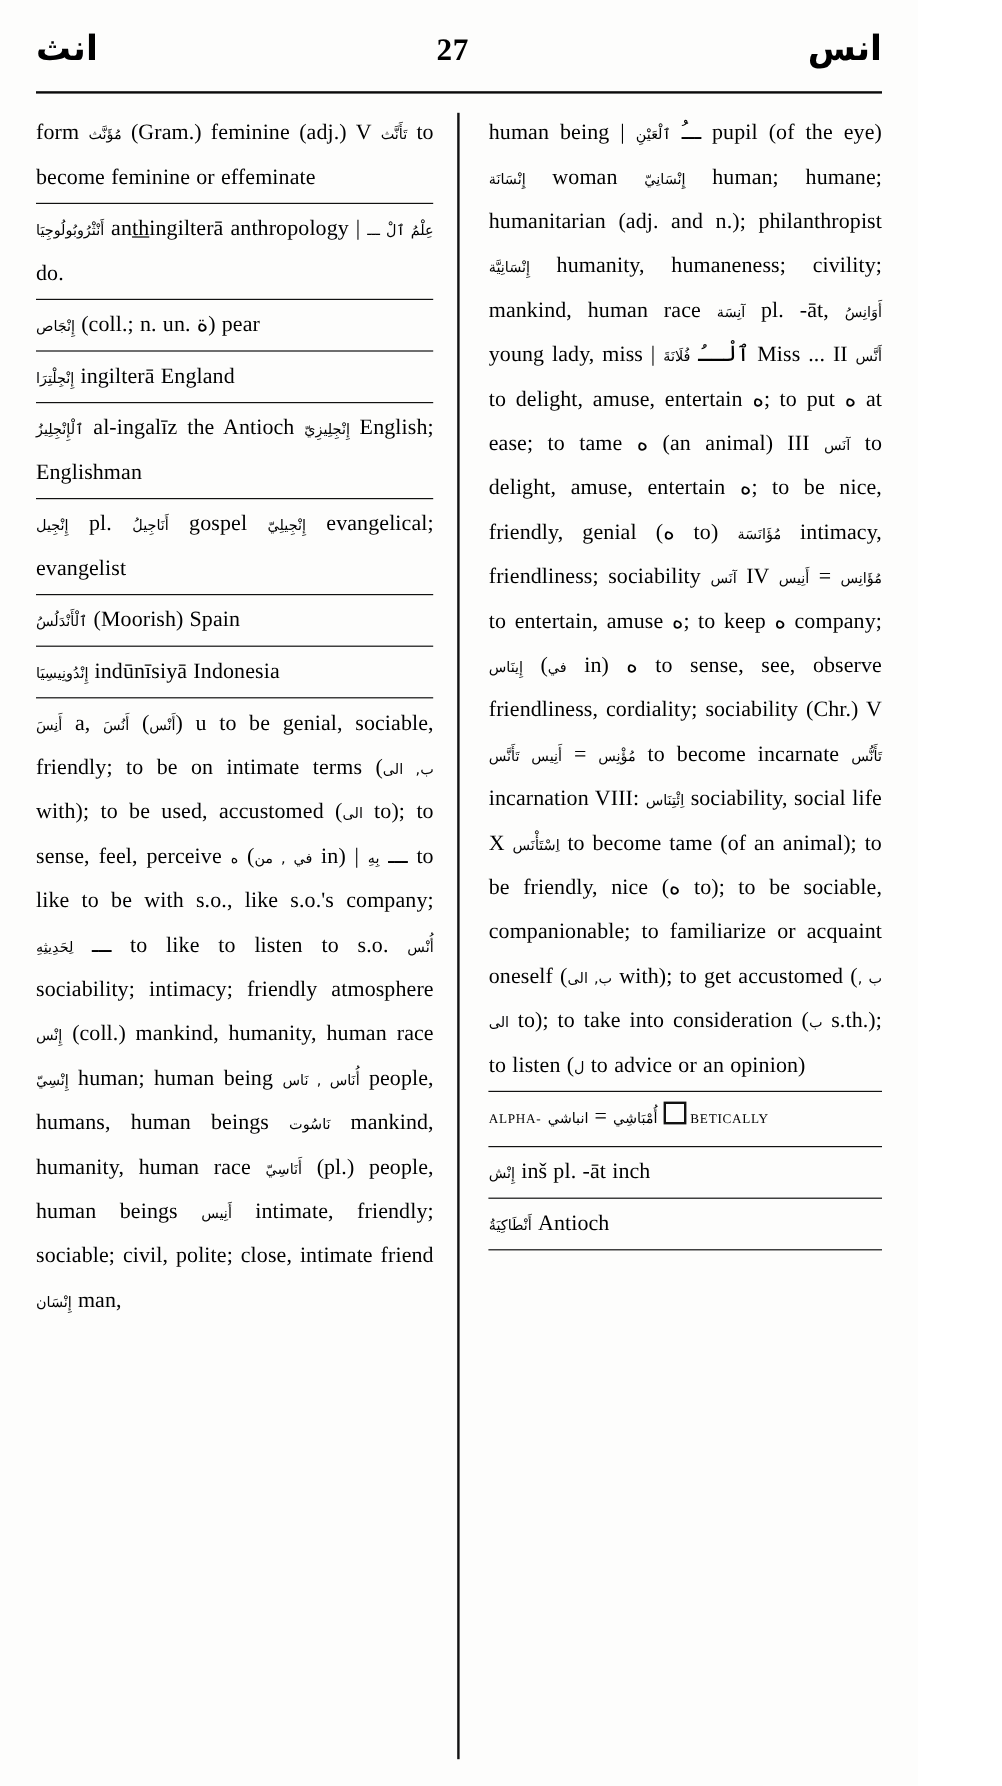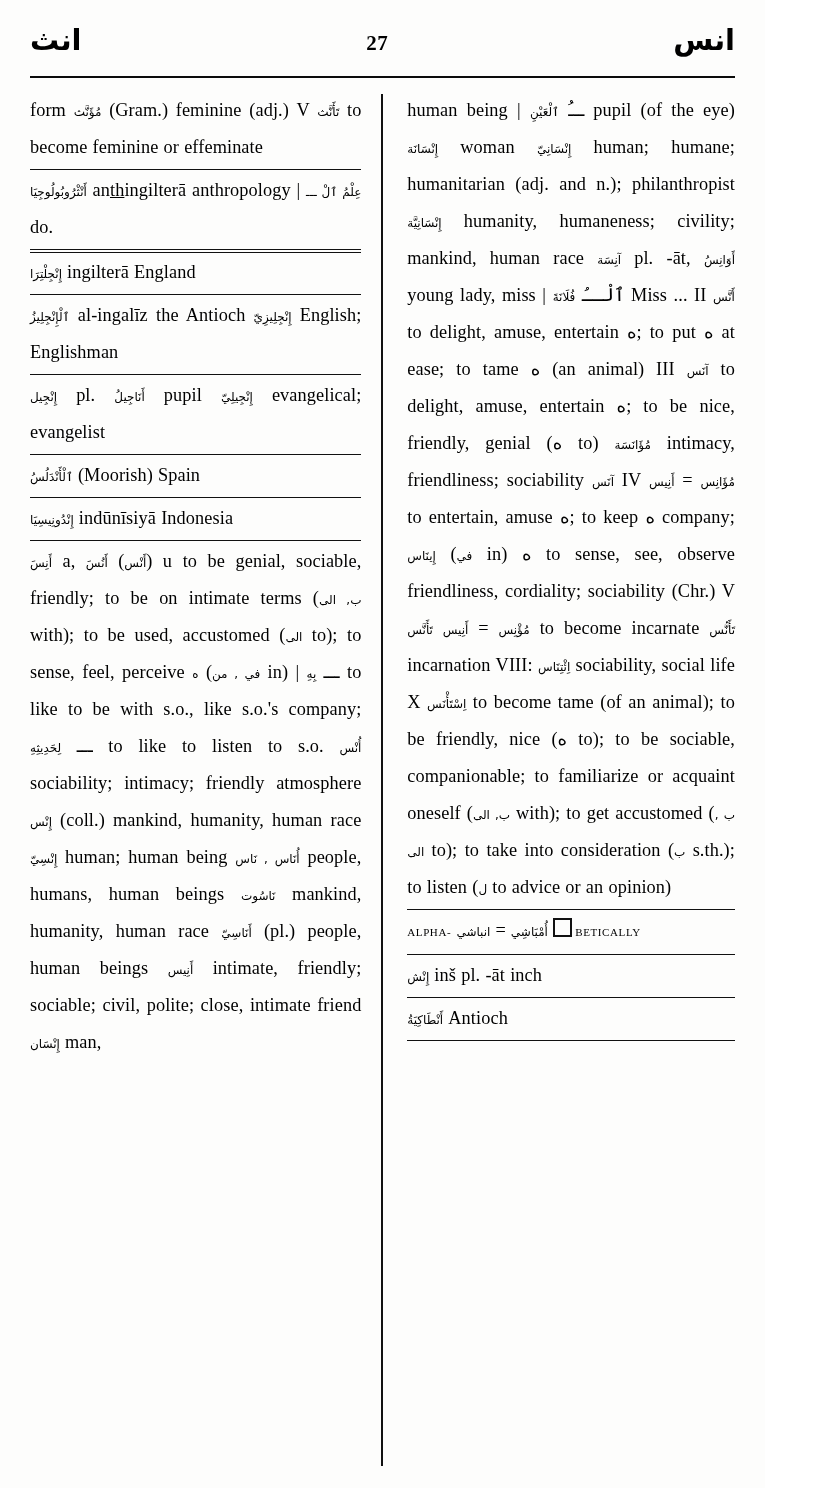--- a/index.html
+++ b/index.html
@@ -32,21 +32,21 @@
     height: 46px;
   }
   .rh-left, .rh-right {
     font-family: "DejaVu Sans", sans-serif;
     font-size: 29px;
     font-weight: 600;
     direction: rtl;
     line-height: 1;
   }
   .rh-center {
-    font-size: 21px;
+    font-size: 26px;
     font-weight: bold;
     letter-spacing: .5px;
   }
   .head-rule {
     border: 0;
     border-top: 2.4px solid #0b0b0b;
     margin: 4px 0 0 0;
   }
 
   
@@ -122,26 +122,27 @@
     <div class="rh-right">انس</div>
   </div>
   <hr class="head-rule">
 
   <div class="columns">
     <div class="col col-left" id="col-left">
         <p class="entry"><span class="rom">form </span><span class="ar">مُؤَنَّث</span><span class="rom"> (</span><span class="tr">Gram.</span><span class="rom">) feminine (</span><span class="tr">adj.</span><span class="rom">) V </span><span class="ar">تَأَنَّث</span><span class="rom"> to become feminine or effeminate</span></p>
         <hr class="entry-rule">
         <p class="entry"><span class="ar">أَنْثْرُوبُولُوجِيَا</span><span class="tr"> an</span><span class="tr und">th</span><span class="tr">ingilterā</span><span class="rom"> anthropology | </span><span class="ar">عِلْمُ ٱلْ ـــ</span><span class="tr"> do.</span></p>
         <hr class="entry-rule">
+        <p class="entry"><span class="ar">إِنْجَاص</span><span class="rom"> (</span><span class="tr">coll.; n. un.</span><span class="rom"> ة) pear</span></p>
         <hr class="entry-rule">
         <p class="entry"><span class="ar">إِنْجِلْتِرَا</span><span class="tr"> ingilterā</span><span class="rom"> England</span></p>
         <hr class="entry-rule">
         <p class="entry"><span class="ar">ٱلْإِنْجِلِيزُ</span><span class="tr"> al-ingalīz</span><span class="rom"> the Antioch </span><span class="ar">إِنْجِلِيزِيّ</span><span class="rom"> English; Englishman</span></p>
         <hr class="entry-rule">
-        <p class="entry"><span class="ar">إِنْجِيل</span><span class="rom"> </span><span class="tr">pl.</span><span class="rom"> </span><span class="ar">أَنَاجِيلُ</span><span class="rom"> pupil </span><span class="ar">إِنْجِيلِيّ</span><span class="rom"> evangelical; evangelist</span></p>
+        <p class="entry"><span class="ar">إِنْجِيل</span><span class="rom"> </span><span class="tr">pl.</span><span class="rom"> </span><span class="ar">أَنَاجِيلُ</span><span class="rom"> gospel </span><span class="ar">إِنْجِيلِيّ</span><span class="rom"> evangelical; evangelist</span></p>
         <hr class="entry-rule">
         <p class="entry"><span class="ar">ٱلْأَنْدَلُسُ</span><span class="rom"> (Moorish) Spain</span></p>
         <hr class="entry-rule">
         <p class="entry"><span class="ar">إِنْدُونِيسِيَا</span><span class="tr"> indūnīsiyā</span><span class="rom"> Indonesia</span></p>
         <hr class="entry-rule">
         <p class="entry"><span class="ar">أَنِسَ</span><span class="tr"> a, </span><span class="ar">أَنُسَ</span><span class="rom"> (</span><span class="ar">أَنْس</span><span class="rom">) </span><span class="tr">u</span><span class="rom"> to be genial, sociable, friendly; to be on intimate terms (</span><span class="ar">ب, الى</span><span class="rom"> with); to be used, accustomed (</span><span class="ar">الى</span><span class="rom"> to); to sense, feel, perceive </span><span class="ar">ه</span><span class="rom"> (</span><span class="ar">في , من</span><span class="rom"> in) | </span><span class="ar">بِهِ</span><span class="rom"> ـــ to like to be with s.o., like s.o.'s company; </span><span class="ar">لِحَدِيثِهِ</span><span class="rom"> ـــ to like to listen to s.o. </span><span class="ar">أُنْس</span><span class="rom"> sociability; intimacy; friendly atmosphere </span><span class="ar">إِنْس</span><span class="rom"> (</span><span class="tr">coll.</span><span class="rom">) mankind, humanity, human race </span><span class="ar">إِنْسِيّ</span><span class="rom"> human; human being </span><span class="ar">أُنَاس , نَاس</span><span class="rom"> people, humans, human beings </span><span class="ar">نَاسُوت</span><span class="rom"> mankind, humanity, human race </span><span class="ar">أَنَاسِيّ</span><span class="rom"> (</span><span class="tr">pl.</span><span class="rom">) people, human beings </span><span class="ar">أَنِيس</span><span class="rom"> intimate, friendly; sociable; civil, polite; close, intimate friend </span><span class="ar">إِنْسَان</span><span class="rom"> man,</span></p>
       </div>
     <div class="col-divider"></div>
     <div class="col col-right" id="col-right">
         <p class="entry"><span class="rom">human being | </span><span class="ar">ٱلْعَيْنِ</span><span class="rom"> ـــُ pupil (of the eye) </span><span class="ar">إِنْسَانَة</span><span class="rom"> woman </span><span class="ar">إِنْسَانِيّ</span><span class="rom"> human; humane; humanitarian (</span><span class="tr">adj. and n.</span><span class="rom">); philanthropist </span><span class="ar">إِنْسَانِيَّة</span><span class="rom"> humanity, humaneness; civility; mankind, human race </span><span class="ar">آنِسَة</span><span class="rom"> </span><span class="tr">pl.</span><span class="rom"> </span><span class="tr">-āt,</span><span class="rom"> </span><span class="ar">أَوَانِسُ</span><span class="rom"> young lady, miss | </span><span class="ar">فُلَانَةَ</span><span class="rom"> ٱلْــُ Miss ... II </span><span class="ar">أَنَّس</span><span class="rom"> to delight, amuse, entertain ه; to put ه at ease; to tame ه (an animal) III </span><span class="ar">آنَس</span><span class="rom"> to delight, amuse, entertain ه; to be nice, friendly, genial (ه to) </span><span class="ar">مُؤَانَسَة</span><span class="rom"> intimacy, friendliness; sociability </span><span class="ar">آنَس</span><span class="rom"> IV </span><span class="ar">أَنِيس</span><span class="rom"> = </span><span class="ar">مُؤَانِس</span><span class="rom"> to entertain, amuse ه; to keep ه company; </span><span class="ar">إِينَاس</span><span class="rom"> (</span><span class="ar">في</span><span class="rom"> in) ه to sense, see, observe friendliness, cordiality; sociability (</span><span class="tr">Chr.</span><span class="rom">) V </span><span class="ar">تَأَنَّس</span><span class="rom"> </span><span class="ar">أَنِيس</span><span class="rom"> = </span><span class="ar">مُؤْنِس</span><span class="rom"> to become incarnate </span><span class="ar">تَأَنُّس</span><span class="rom"> incarnation VIII: </span><span class="ar">اِئْتِنَاس</span><span class="rom"> sociability, social life X </span><span class="ar">اِسْتَأْنَس</span><span class="rom"> to become tame (of an animal); to be friendly, nice (ه to); to be sociable, companionable; to familiarize or acquaint oneself (</span><span class="ar">ب, الى</span><span class="rom"> with); to get accustomed (</span><span class="ar">ب , الى</span><span class="rom"> to); to take into consideration (</span><span class="ar">ب</span><span class="rom"> s.th.); to listen (</span><span class="ar">ل</span><span class="rom"> to advice or an opinion)</span></p>

